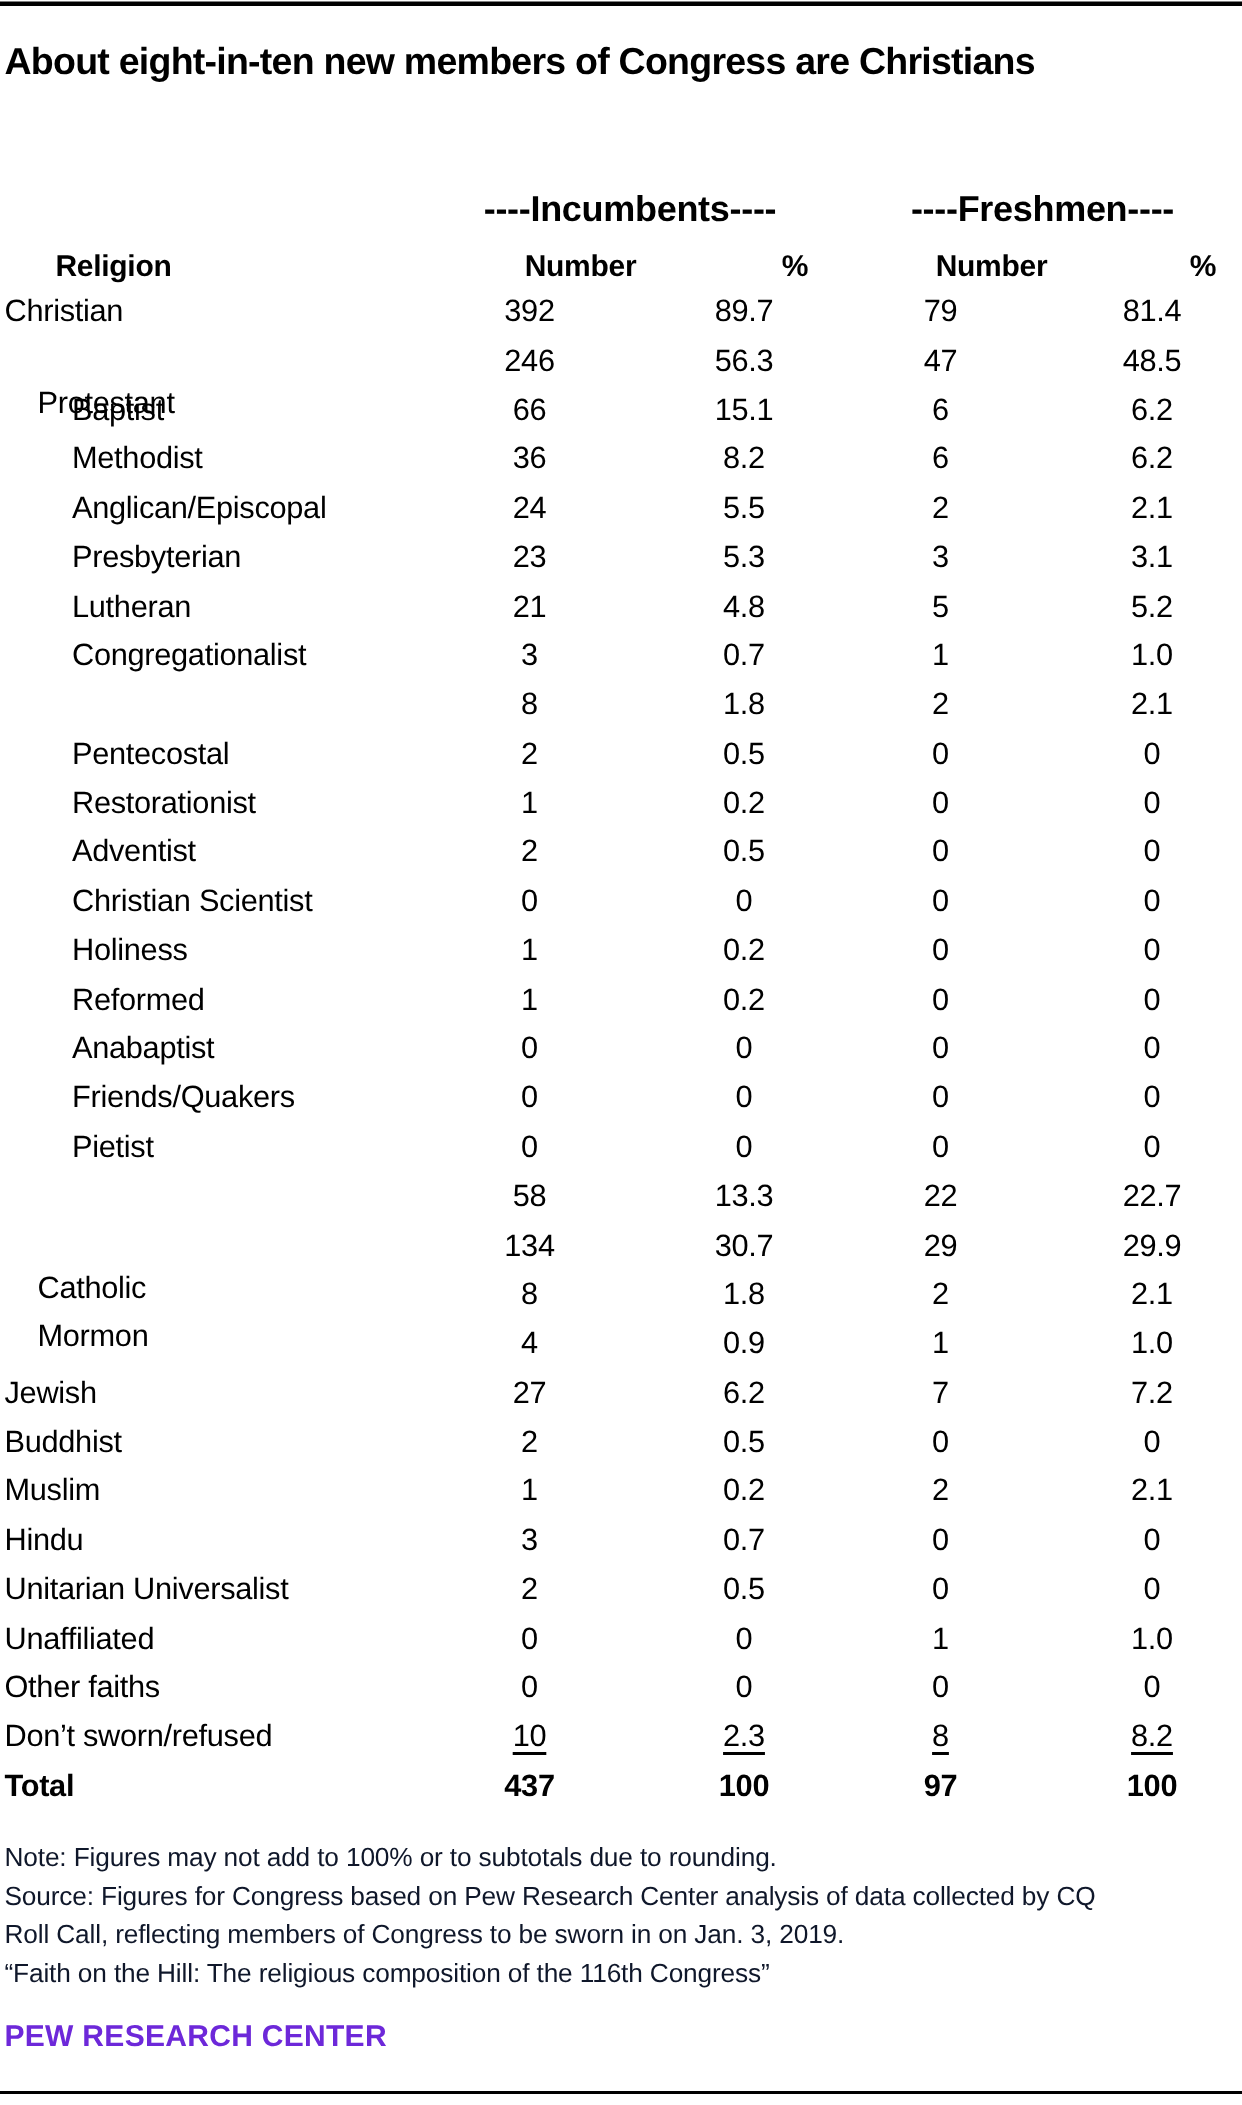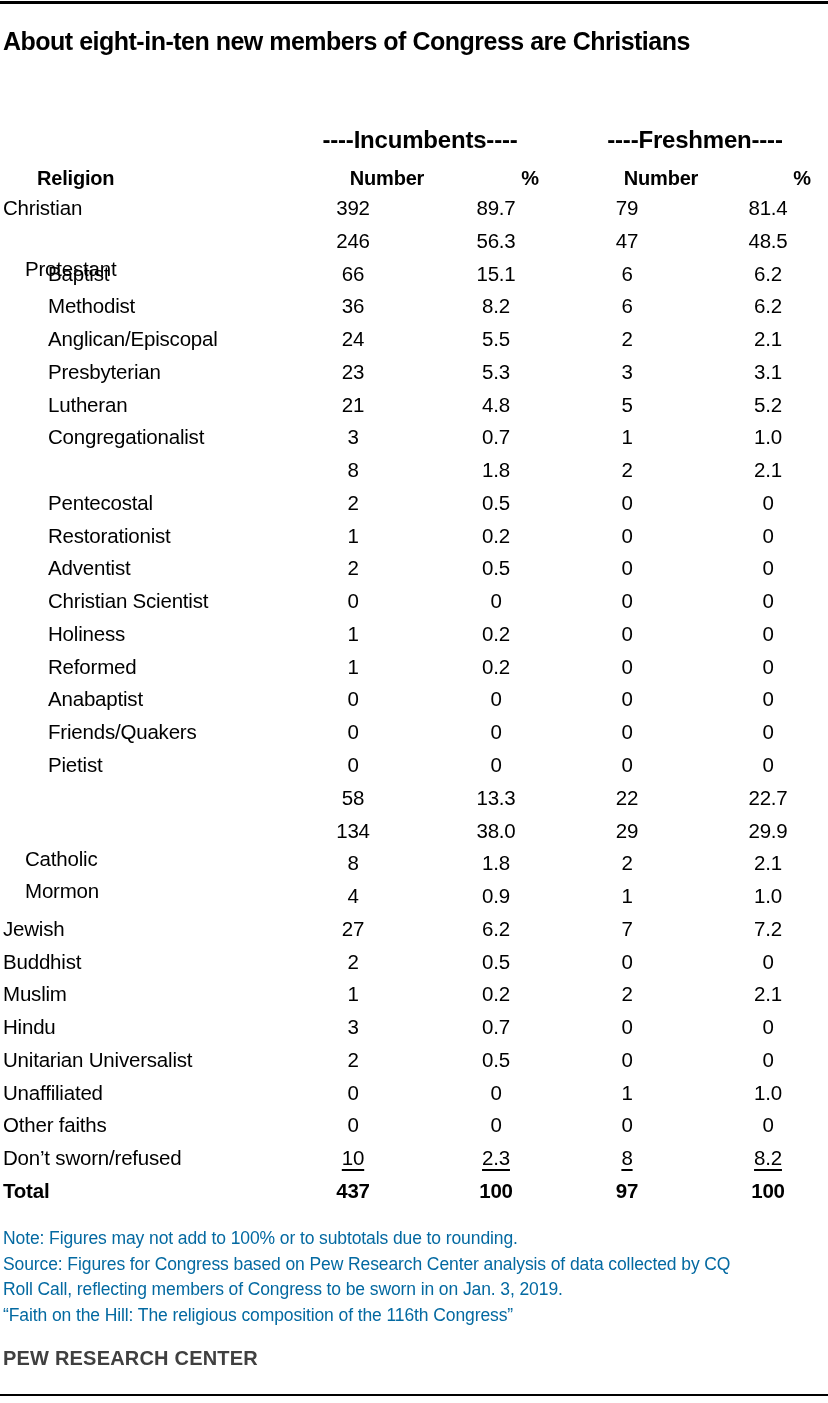--- a/index.html
+++ b/index.html
@@ -48,27 +48,27 @@
   .indent-1 { left: 25px; margin-top: 28px; }
   .indent-2 { left: 48px; }
   .row.bold { font-weight: bold; }
   .row.underline-values .cell {
     text-decoration: underline;
     text-underline-offset: 4px;
     text-decoration-thickness: 1.5px;
   }
   .footer {
     position: absolute; left: 3px; top: 1226px; width: 730px;
-    font-size: 17.5px; line-height: 25.5px; color: #0369a1;
+    font-size: 17.5px; line-height: 25.5px; color: #0f172a;
     letter-spacing: -0.1px;
   }
   .footer p { margin: 0; }
   .brand {
     position: absolute; left: 3px; top: 1347px;
-    font-size: 20px; font-weight: bold; letter-spacing: 0.2px; color: #404040;
+    font-size: 20px; font-weight: bold; letter-spacing: 0.2px; color: #6d28d9;
   }
 </style>
 </head>
 <body>
 
 <div class="page">
   <div class="rule-top"></div>
 
   <h1 class="title">About eight-in-ten new members of Congress are Christians</h1>
 
@@ -211,21 +211,21 @@
       </div>
       <div class="row">
         <span class="cell cpos0">58</span>
         <span class="cell cpos1">13.3</span>
         <span class="cell cpos2">22</span>
         <span class="cell cpos3">22.7</span>
       </div>
       <div class="row">
         <span class="rlabel indent-1">Catholic</span>
         <span class="cell cpos0">134</span>
-        <span class="cell cpos1">38.0</span>
+        <span class="cell cpos1">30.7</span>
         <span class="cell cpos2">29</span>
         <span class="cell cpos3">29.9</span>
       </div>
       <div class="row">
         <span class="rlabel indent-1">Mormon</span>
         <span class="cell cpos0">8</span>
         <span class="cell cpos1">1.8</span>
         <span class="cell cpos2">2</span>
         <span class="cell cpos3">2.1</span>
       </div>

